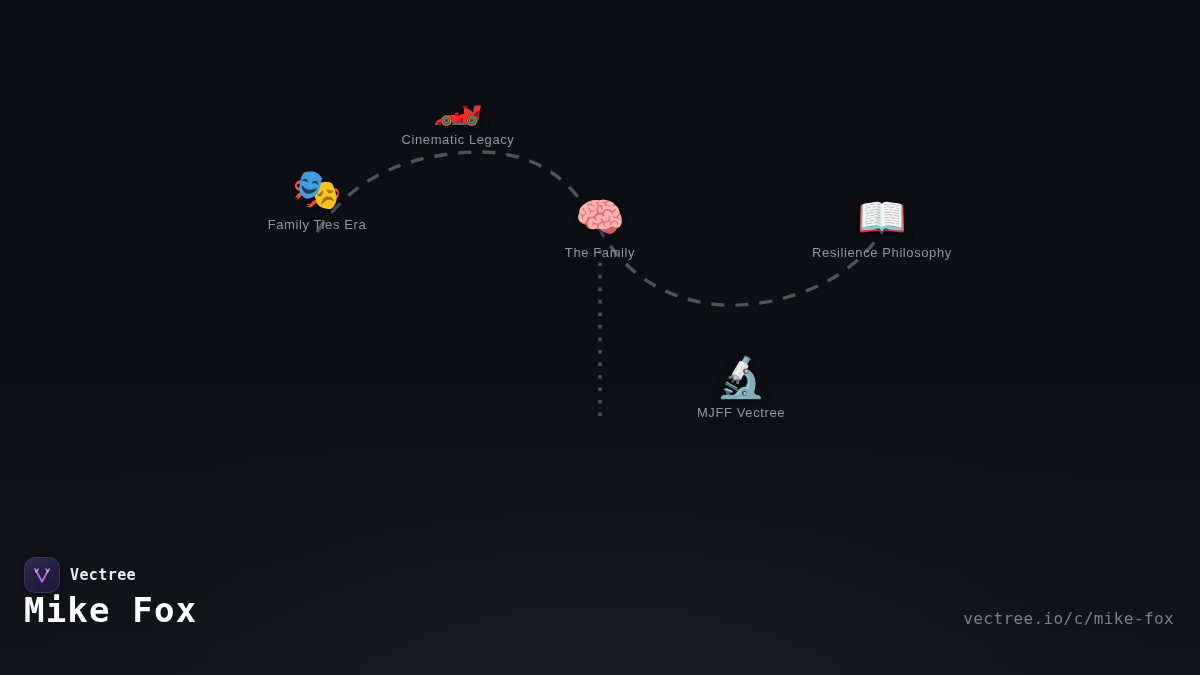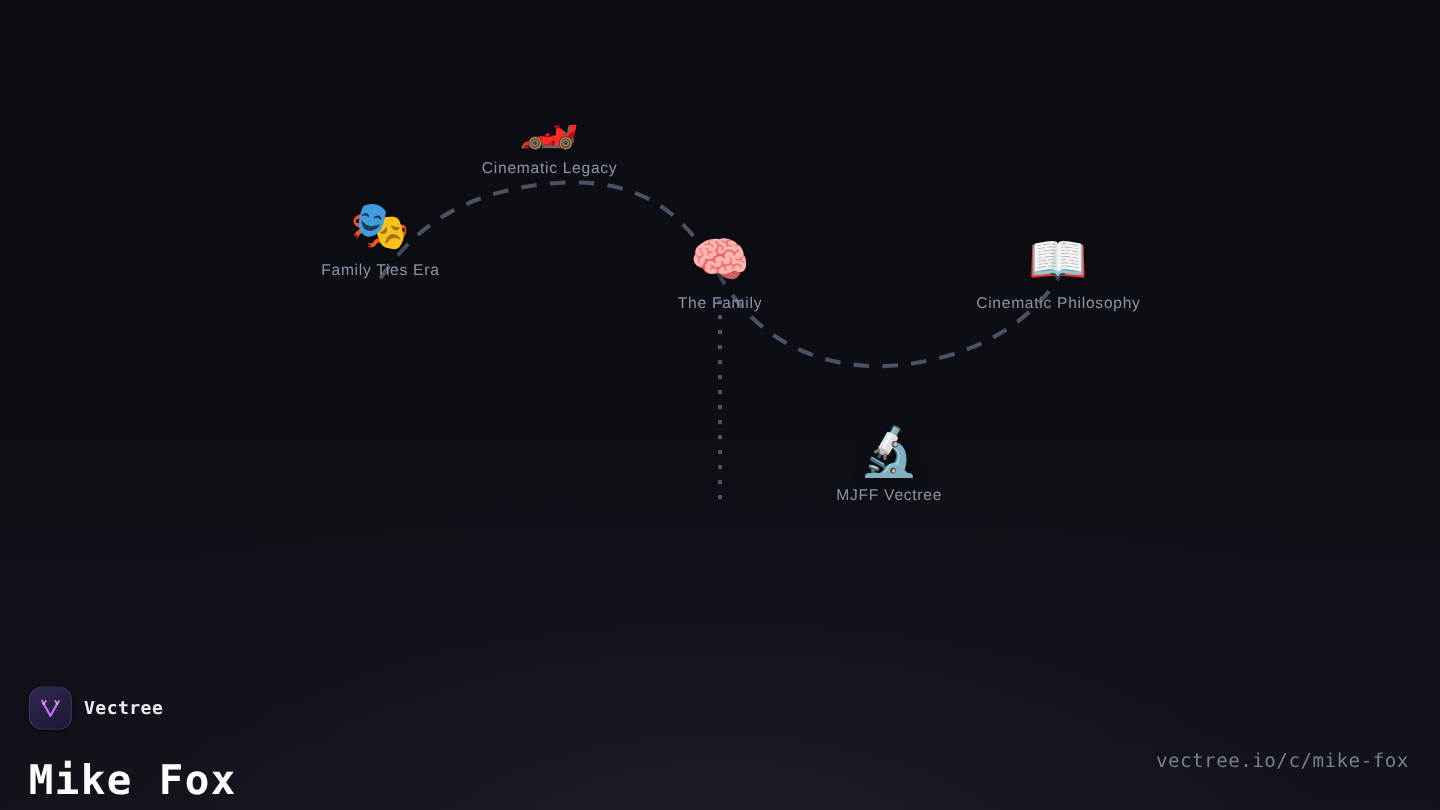--- a/index.html
+++ b/index.html
@@ -54,21 +54,21 @@
     color: #8b94a6;
     text-align: center;
     white-space: nowrap;
   }
 
   
   #footer {
     position: absolute;
     left: 0;
     right: 0;
-    bottom: 0;
+    bottom: 15px;
     height: 120px;
     padding-left: 48px;
   }
   #brand-row {
     position: absolute;
     left: 24px;
     top: 17px;
     display: flex;
     align-items: center;
     gap: 10px;
@@ -94,21 +94,20 @@
   #profile-name {
     position: absolute;
     left: 24px;
     top: 50px;
     font-family: "DejaVu Sans Mono", "Liberation Mono", monospace;
     font-size: 34px;
     font-weight: bold;
     letter-spacing: 1.2px;
     color: #ffffff;
     white-space: nowrap;
-    margin-top: 26px;
   }
   #profile-url {
     position: absolute;
     right: 26px;
     bottom: 32px;
     font-family: "DejaVu Sans Mono", "Liberation Mono", monospace;
     font-size: 16px;
     letter-spacing: 0.4px;
     color: #787f8f;
     white-space: nowrap;
@@ -134,21 +133,21 @@
     <span class="node-label">Cinematic Legacy</span>
   </div>
 
   <div class="node" style="left:600px; top:227px;">
     <span class="node-emoji">🧠</span>
     <span class="node-label">The Family</span>
   </div>
 
   <div class="node" style="left:882px; top:227px;">
     <span class="node-emoji">📖</span>
-    <span class="node-label">Cinematic Philosophy</span>
+    <span class="node-label">Resilience Philosophy</span>
   </div>
 
   <div class="node" style="left:741px; top:387px;">
     <span class="node-emoji">🔬</span>
     <span class="node-label">MJFF Vectree</span>
   </div>
 
   <div id="footer">
 
     <div id="brand-row">

